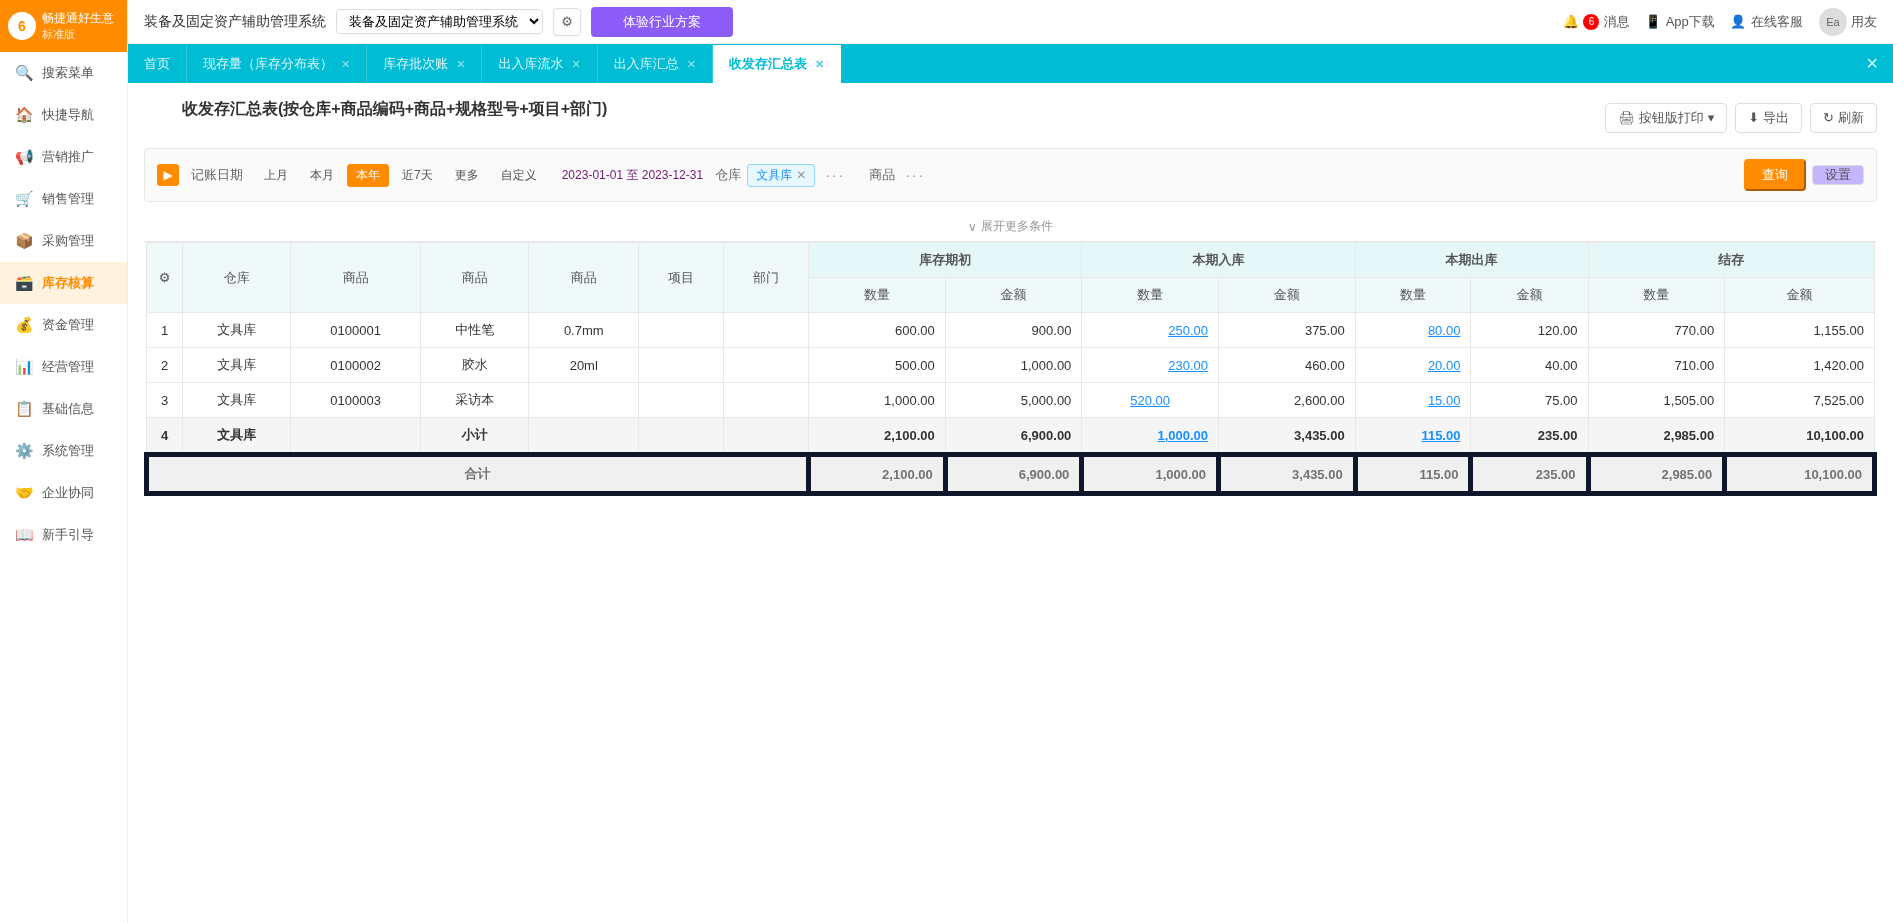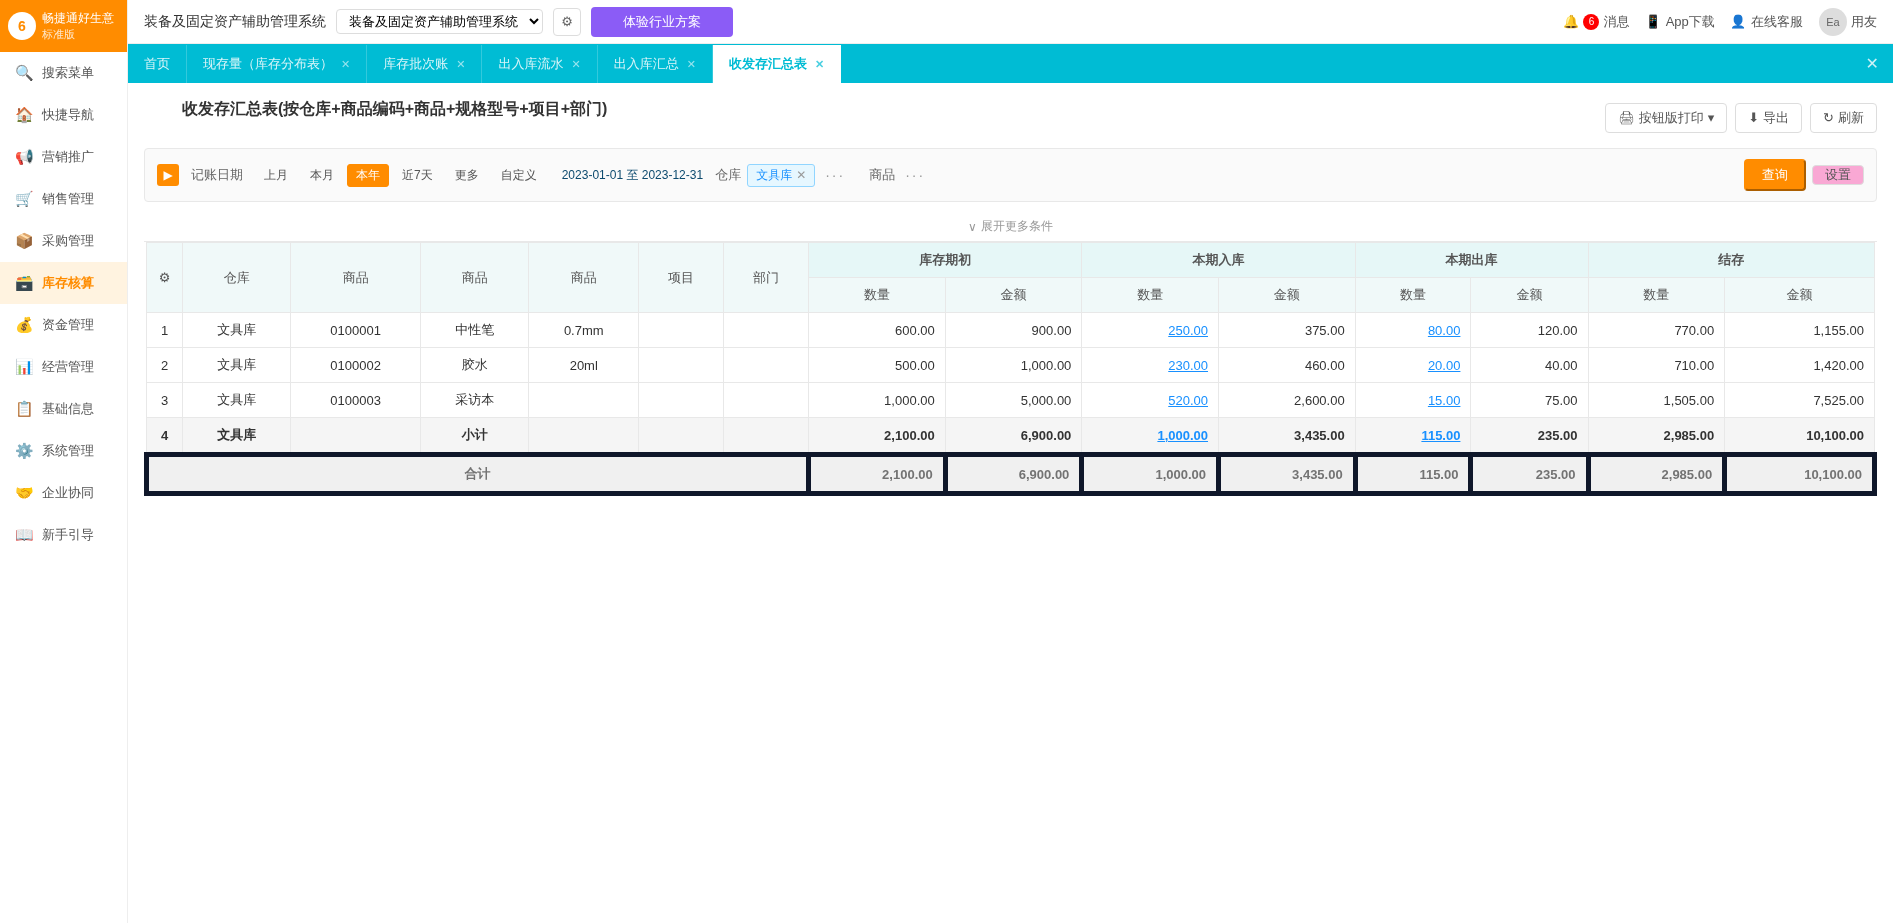--- a/index.html
+++ b/index.html
@@ -45,32 +45,32 @@
     .page { background: #fff; margin: 0; padding: 16px; min-height: 100%; }
     .page-title { font-size: 16px; font-weight: bold; color: #333; margin-bottom: 16px; margin-left: 38px; }
 
     
     .filter-bar { display: flex; align-items: center; gap: 12px; padding: 10px 12px; background: #fafafa; border: 1px solid #e8e8e8; border-radius: 4px; margin-bottom: 10px; flex-wrap: wrap; }
     .filter-arrow { width: 22px; height: 22px; background: #ff8c00; color: #fff; display: flex; align-items: center; justify-content: center; border-radius: 3px; cursor: pointer; font-size: 12px; flex-shrink: 0; }
     .filter-label { color: #666; font-size: 13px; white-space: nowrap; }
     .filter-date-options { display: flex; align-items: center; gap: 4px; }
     .filter-date-btn { padding: 2px 8px; border-radius: 3px; font-size: 12px; cursor: pointer; border: 1px solid transparent; color: #555; }
     .filter-date-btn.active { background: #ff8c00; color: #fff; border-color: #ff8c00; }
-    .filter-date-range { color: #0c4a6e; font-size: 12px; margin-left: 4px; }
+    .filter-date-range { color: #701a75; font-size: 12px; margin-left: 4px; }
     .filter-warehouse { display: flex; align-items: center; gap: 6px; }
     .filter-tag { display: flex; align-items: center; gap: 4px; background: #e6f7ff; border: 1px solid #91d5ff; border-radius: 3px; padding: 2px 8px; font-size: 12px; color: #1890ff; }
     .filter-tag-close { cursor: pointer; color: #999; }
     .filter-dots { color: #999; cursor: pointer; letter-spacing: 2px; font-size: 14px; padding: 0 4px; }
 
     
     .expand-row { text-align: center; padding: 6px; border-bottom: 1px solid #e8e8e8; }
     .expand-btn { color: #999; font-size: 12px; cursor: pointer; display: inline-flex; align-items: center; gap: 4px; }
     .action-btn { display: flex; align-items: center; gap: 4px; padding: 5px 12px; border: 1px solid #ddd; border-radius: 4px; font-size: 13px; cursor: pointer; background: #fff; color: #555; }
     .query-btn { background: #ff8c00; color: #fff; border-color: #ff8c00; padding: 5px 16px; border-radius: 4px; font-size: 13px; cursor: pointer; }
-    .settings-btn { background: #f9a8d4; color: #555; border: 1px solid #ddd; padding: 0 12px; border-radius: 4px; font-size: 13px; cursor: pointer; }
+    .settings-btn { background: #c4b5fd; color: #555; border: 1px solid #ddd; padding: 0 12px; border-radius: 4px; font-size: 13px; cursor: pointer; }
 
     
     .table-wrap { overflow-x: auto; }
     table { width: 100%; border-collapse: collapse; font-size: 13px; }
     thead tr { background: #f0f9f9; }
     thead th { padding: 8px 10px; text-align: center; color: #555; font-weight: normal; border: 1px solid #e8e8e8; white-space: nowrap; }
     thead th.group-header { background: #e6f7f7; font-weight: bold; }
     tbody tr { background: #fff; }
     tbody tr.subtotal { background: #f5f5f5; font-weight: bold; }
     tbody td { padding: 8px 10px; text-align: center; border: 1px solid #e8e8e8; color: #333; white-space: nowrap; }
@@ -328,21 +328,21 @@
               <tr>
       <td style="text-align:center;">3</td>
       <td>文具库</td>
       <td>0100003</td>
       <td>采访本</td>
       <td></td>
       <td></td>
       <td></td>
       <td style="text-align:right;">1,000.00</td>
       <td style="text-align:right;">5,000.00</td>
-      <td class="underline" style="text-align:right;">520.00</td>
+      <td class="underline" style="">520.00</td>
       <td style="text-align:right;">2,600.00</td>
       <td class="underline" style="text-align:right;">15.00</td>
       <td style="text-align:right;">75.00</td>
       <td style="text-align:right;">1,505.00</td>
       <td style="text-align:right;">7,525.00</td>
     </tr>
               <tr class="subtotal">
       <td style="text-align:center;">4</td>
       <td>文具库</td>
       <td></td>

